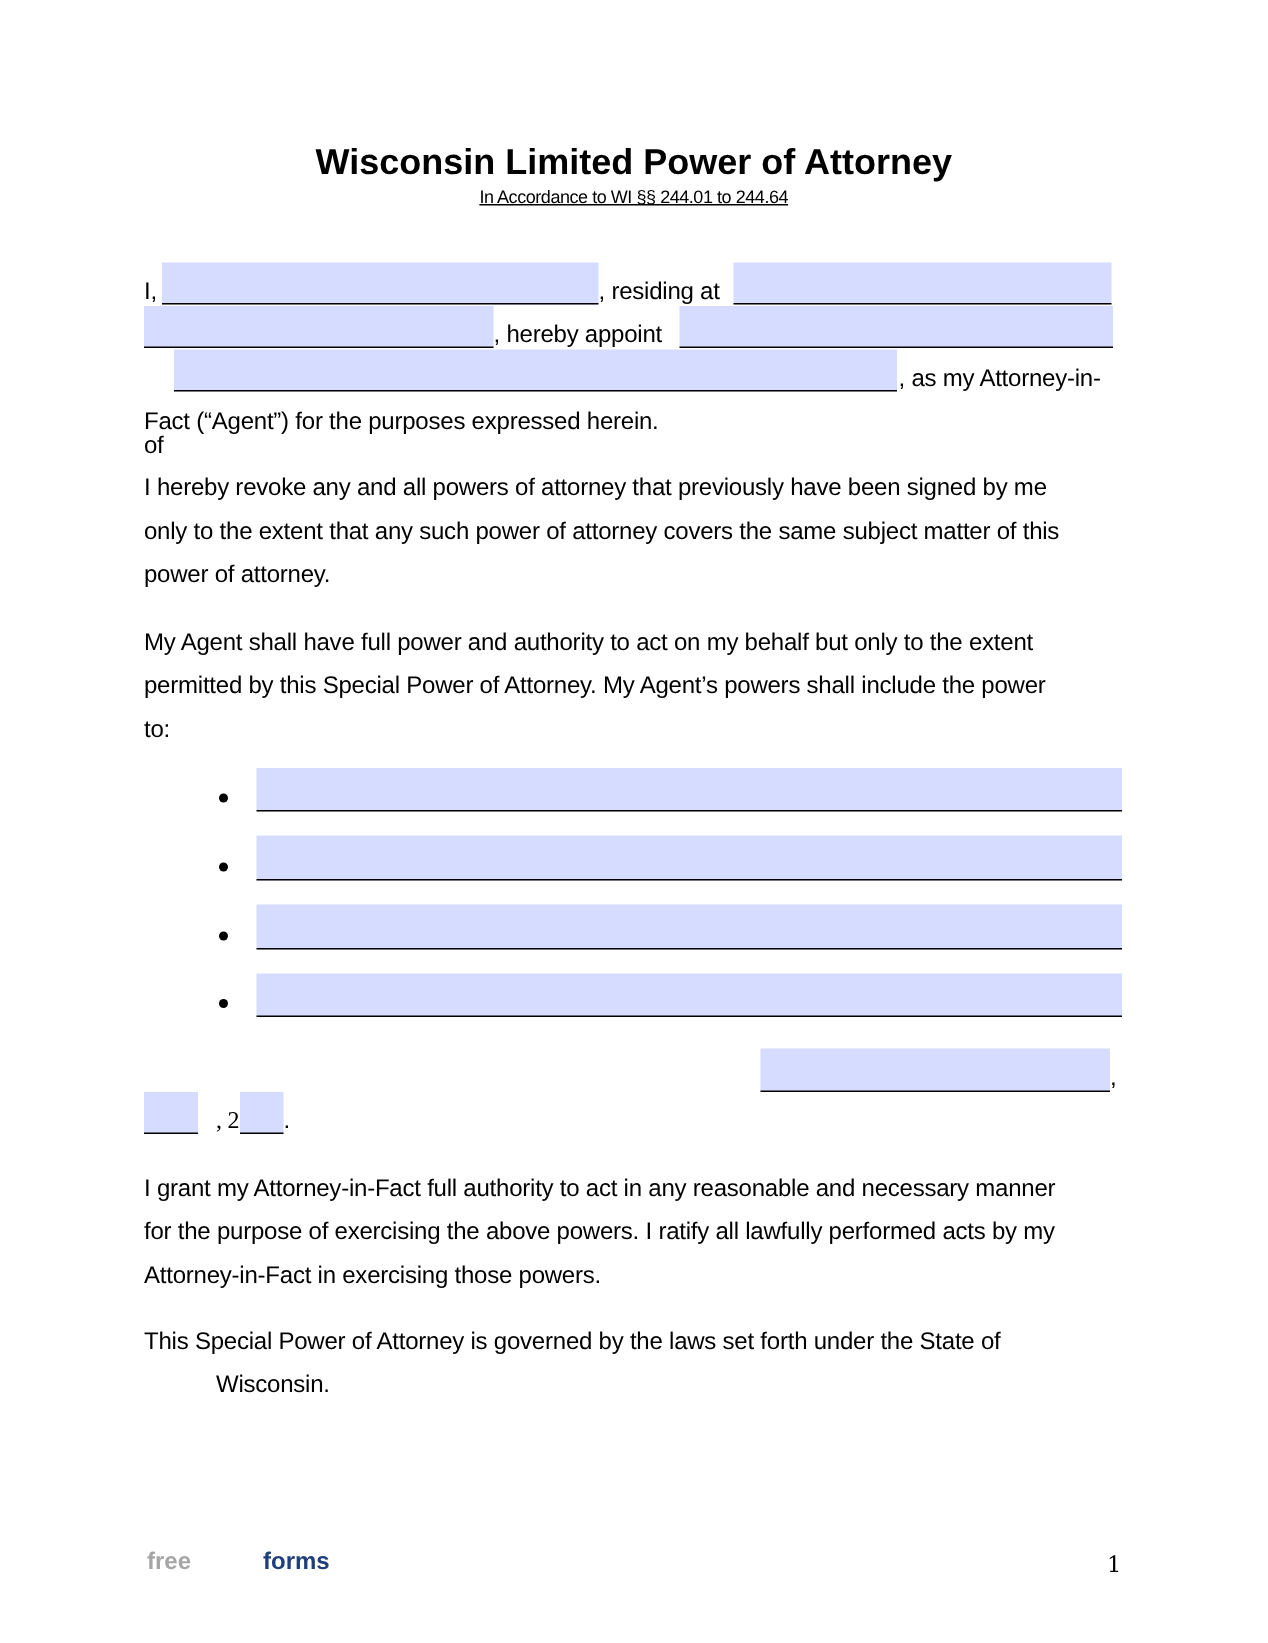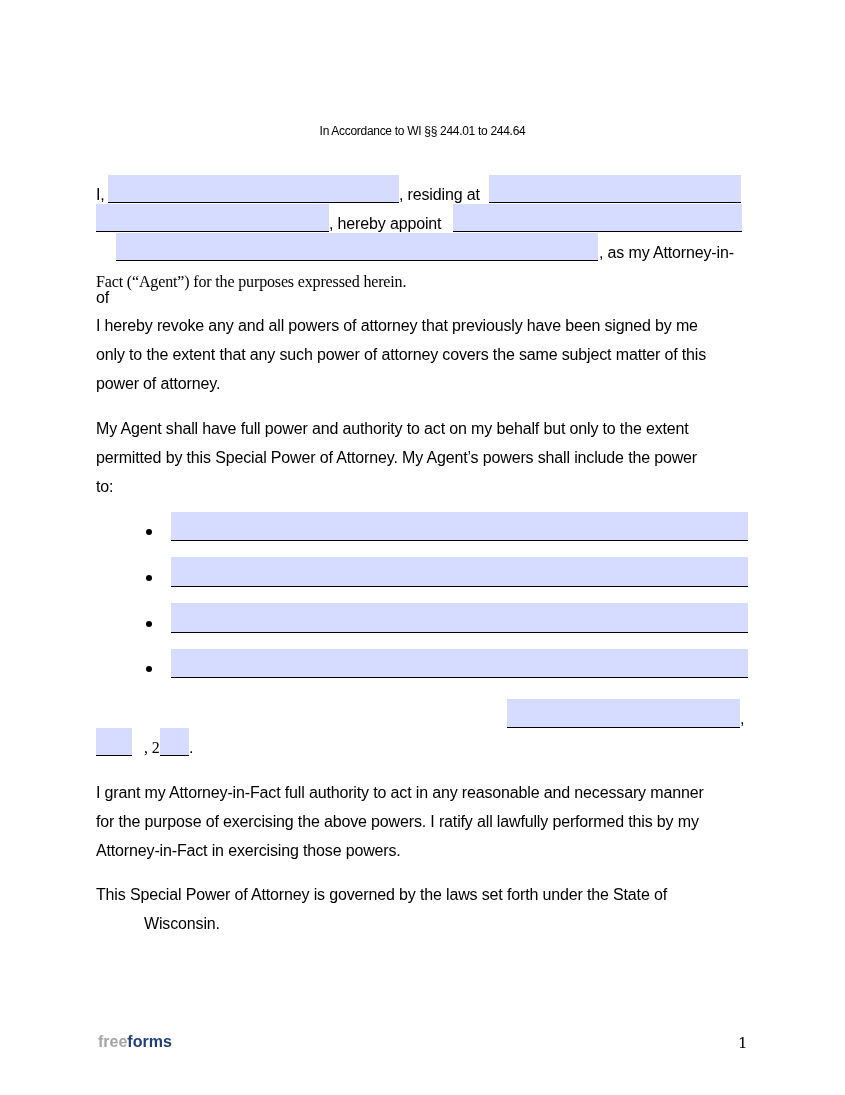--- a/index.html
+++ b/index.html
@@ -30,20 +30,21 @@
       font-weight: bold;
       letter-spacing: 0px;
     }
     .subtitle {
       position: absolute;
       left: 0; width: 845px;
       top: 124px;
       text-align: center;
       font-size: 12px;
       letter-spacing: -0.3px;
+      text-decoration: underline;
     }
     .txt {
       position: absolute;
       font-size: 16px;
       line-height: 20px;
       white-space: nowrap;
       letter-spacing: -0.15px;
     }
     .field {
       position: absolute;
@@ -64,49 +65,50 @@
       background: #000000;
     }
     .logo {
       position: absolute;
       left: 98px; top: 1033px;
       font-size: 16px;
       font-weight: bold;
       letter-spacing: 0px;
     }
     .logo .free { color: #a6a6a6; }
-    .logo .forms { color: #1f3f7a; }
+    .logo .forms { color: #1f3f7a; padding-left: 48px; }
     .pagenum {
       position: absolute;
       left: 738px; top: 1034px;
       font-family: "DejaVu Serif", serif;
       font-size: 15px;
     }
   </style>
 </head>
 <body>
 
 <div class="page">
 
+  <div class="title">Wisconsin Limited Power of Attorney</div>
   <div class="subtitle">In Accordance to WI §§ 244.01 to 244.64</div>
 
   <span class="txt" style="left:96px; top:185px;">I,</span>
   <input class="field" style="left: 108px; top: 175px; width: 291px; height: 28px;" value="">
   <span class="txt" style="left:399px; top:185px;">, residing at</span>
   <input class="field" style="left: 489px; top: 175px; width: 252px; height: 28px;" value="">
 
   <input class="field" style="left: 96px; top: 204px; width: 233px; height: 28px;" value="">
   <span class="txt" style="left:329px; top:214px;">, hereby appoint</span>
   <input class="field" style="left: 453px; top: 204px; width: 289px; height: 28px;" value="">
 
   <span class="txt" style="left:96px; top:243px;margin-top:45px;">of</span>
   <input class="field" style="left: 116px; top: 233px; width: 482px; height: 28px;" value="">
   <span class="txt" style="left:599px; top:243px;">, as my Attorney-in-</span>
 
-  <span class="txt" style="left:96px; top:272px;font-family:Liberation Serif, serif;">Fact (“Agent”) for the purposes expressed herein.</span>
+  <span class="txt" style="left:96px; top:272px;">Fact (“Agent”) for the purposes expressed herein.</span>
 
   <span class="txt" style="left:96px; top:316px;">I hereby revoke any and all powers of attorney that previously have been signed by me</span>
   <span class="txt" style="left:96px; top:345px;">only to the extent that any such power of attorney covers the same subject matter of this</span>
   <span class="txt" style="left:96px; top:374px;">power of attorney.</span>
 
   <span class="txt" style="left:96px; top:448px;">permitted by this Special Power of Attorney. My Agent’s powers shall include the power</span>
   <span class="txt" style="left:96px; top:419px;">My Agent shall have full power and authority to act on my behalf but only to the extent</span>
   <span class="txt" style="left:96px; top:477px;">to:</span>
 
   <div>
@@ -125,21 +127,21 @@
 
   <input class="field" style="left: 507px; top: 699px; width: 233px; height: 29px;" value="">
   <span class="txt" style="left:740px; top:709px;">,</span>
 
   <input class="field" style="left: 96px; top: 728px; width: 36px; height: 28px;" value="">
   <span class="txt" style="left:144px; top:738px;font-family:Liberation Serif, serif;">, 20</span>
   <input class="field" style="left: 160px; top: 728px; width: 29px; height: 28px;" value="">
   <span class="txt" style="left:189px; top:738px;">.</span>
 
   <span class="txt" style="left:96px; top:783px;">I grant my Attorney-in-Fact full authority to act in any reasonable and necessary manner</span>
-  <span class="txt" style="left:96px; top:812px;">for the purpose of exercising the above powers. I ratify all lawfully performed this by my</span>
+  <span class="txt" style="left:96px; top:812px;">for the purpose of exercising the above powers. I ratify all lawfully performed acts by my</span>
   <span class="txt" style="left:96px; top:885px;">This Special Power of Attorney is governed by the laws set forth under the State of</span>
 
   <span class="txt" style="left:96px; top:841px;">Attorney-in-Fact in exercising those powers.</span>
   <span class="txt" style="left:96px; top:914px;margin-left:48px;">Wisconsin.</span>
 
   <div class="logo">
     <span class="free">free</span><span class="forms">forms</span>
   </div>
   <div class="pagenum">1</div>
 

